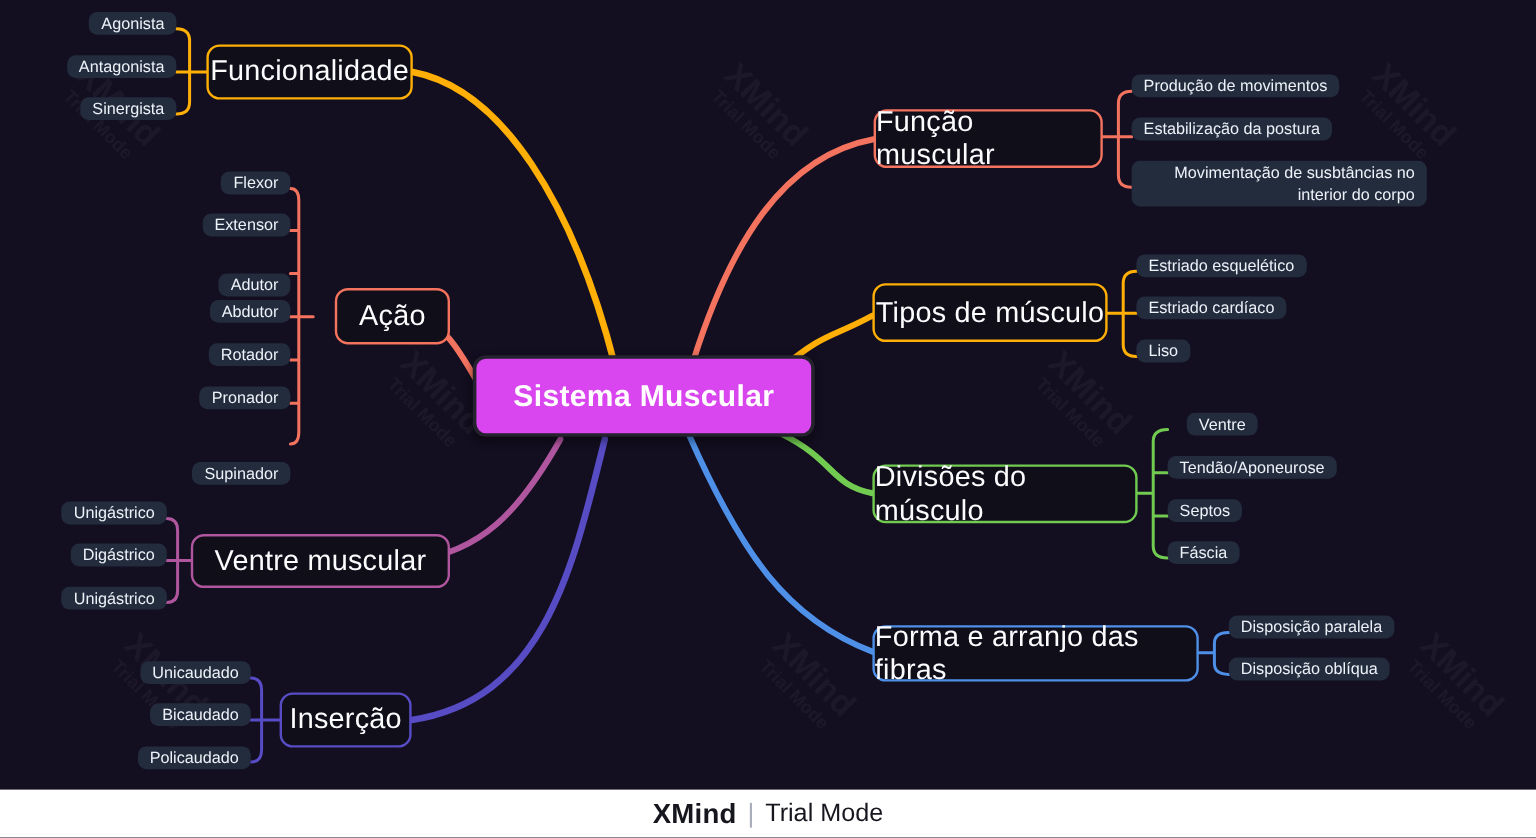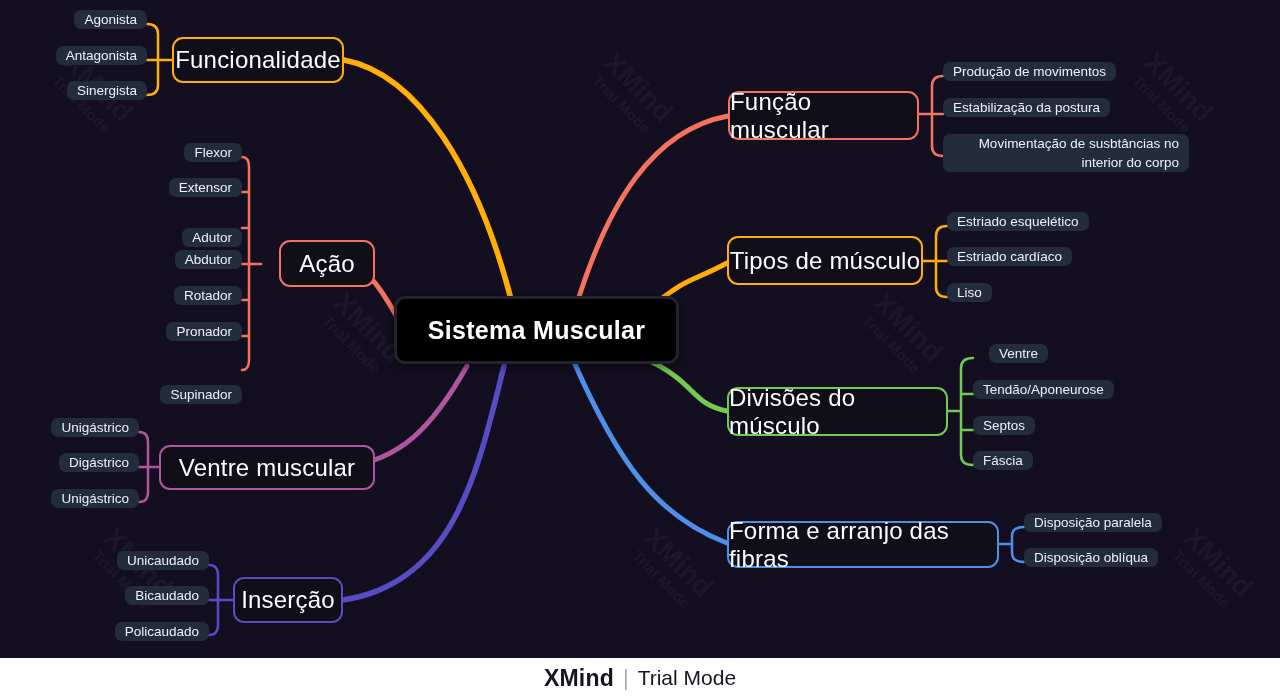--- a/index.html
+++ b/index.html
@@ -6,21 +6,21 @@
   body{font-family:"Liberation Sans", sans-serif;}
   .stage{position:relative;width:1280px;height:698px;background:#130E20;overflow:hidden;}
   .wm{position:absolute;z-index:0;color:#ffffff;opacity:0.04;text-align:center;transform:rotate(45deg);pointer-events:none;line-height:1.1;}
   .wm .l1{display:block;font-size:28px;font-weight:800;}
   .wm .l2{display:block;font-size:15px;font-weight:600;}
   svg.links{position:absolute;left:0;top:0;z-index:1;}
   .node{z-index:2;}
   .chip{position:absolute;z-index:2;background:#232C3D;color:#EDF1F8;font-size:13.5px;line-height:19px;padding:0 10px;border-radius:7px;white-space:nowrap;box-sizing:border-box;}
   .chip--wrap{white-space:normal;width:246px;text-align:right;}
   .topic{position:absolute;z-index:2;background:#0F0E19;color:#FBFCFE;border:2.5px solid #888;border-radius:11px;display:flex;align-items:center;justify-content:center;font-size:24px;font-weight:500;box-sizing:border-box;letter-spacing:0.2px;}
-  .central{position:absolute;z-index:2;left:394px;top:296px;width:285px;height:68px;background:#000000;border:3.5px solid #23222D;border-radius:11px;display:flex;align-items:center;justify-content:center;color:#FFFFFF;font-size:25px;font-weight:700;box-sizing:border-box;letter-spacing:0.3px;box-shadow:0 3px 8px rgba(0,0,0,0.45);}
+  .central{position:absolute;z-index:2;left:394px;top:296px;width:285px;height:68px;background:#d946ef;border:3.5px solid #23222D;border-radius:11px;display:flex;align-items:center;justify-content:center;color:#FFFFFF;font-size:25px;font-weight:700;box-sizing:border-box;letter-spacing:0.3px;box-shadow:0 3px 8px rgba(0,0,0,0.45);}
   .footer{position:absolute;z-index:3;left:0;top:658px;width:1280px;height:40px;background:#FFFFFF;display:flex;align-items:center;justify-content:center;gap:9px;}
   .footer .brand{font-size:23px;font-weight:800;color:#16161E;letter-spacing:0.2px;}
   .footer .div{font-size:22px;font-weight:300;color:#A9AEBA;}
   .footer .mode{font-size:21px;font-weight:500;color:#16161E;}
 </style>
 </head>
 <body>
 
 <div class="stage">
 

